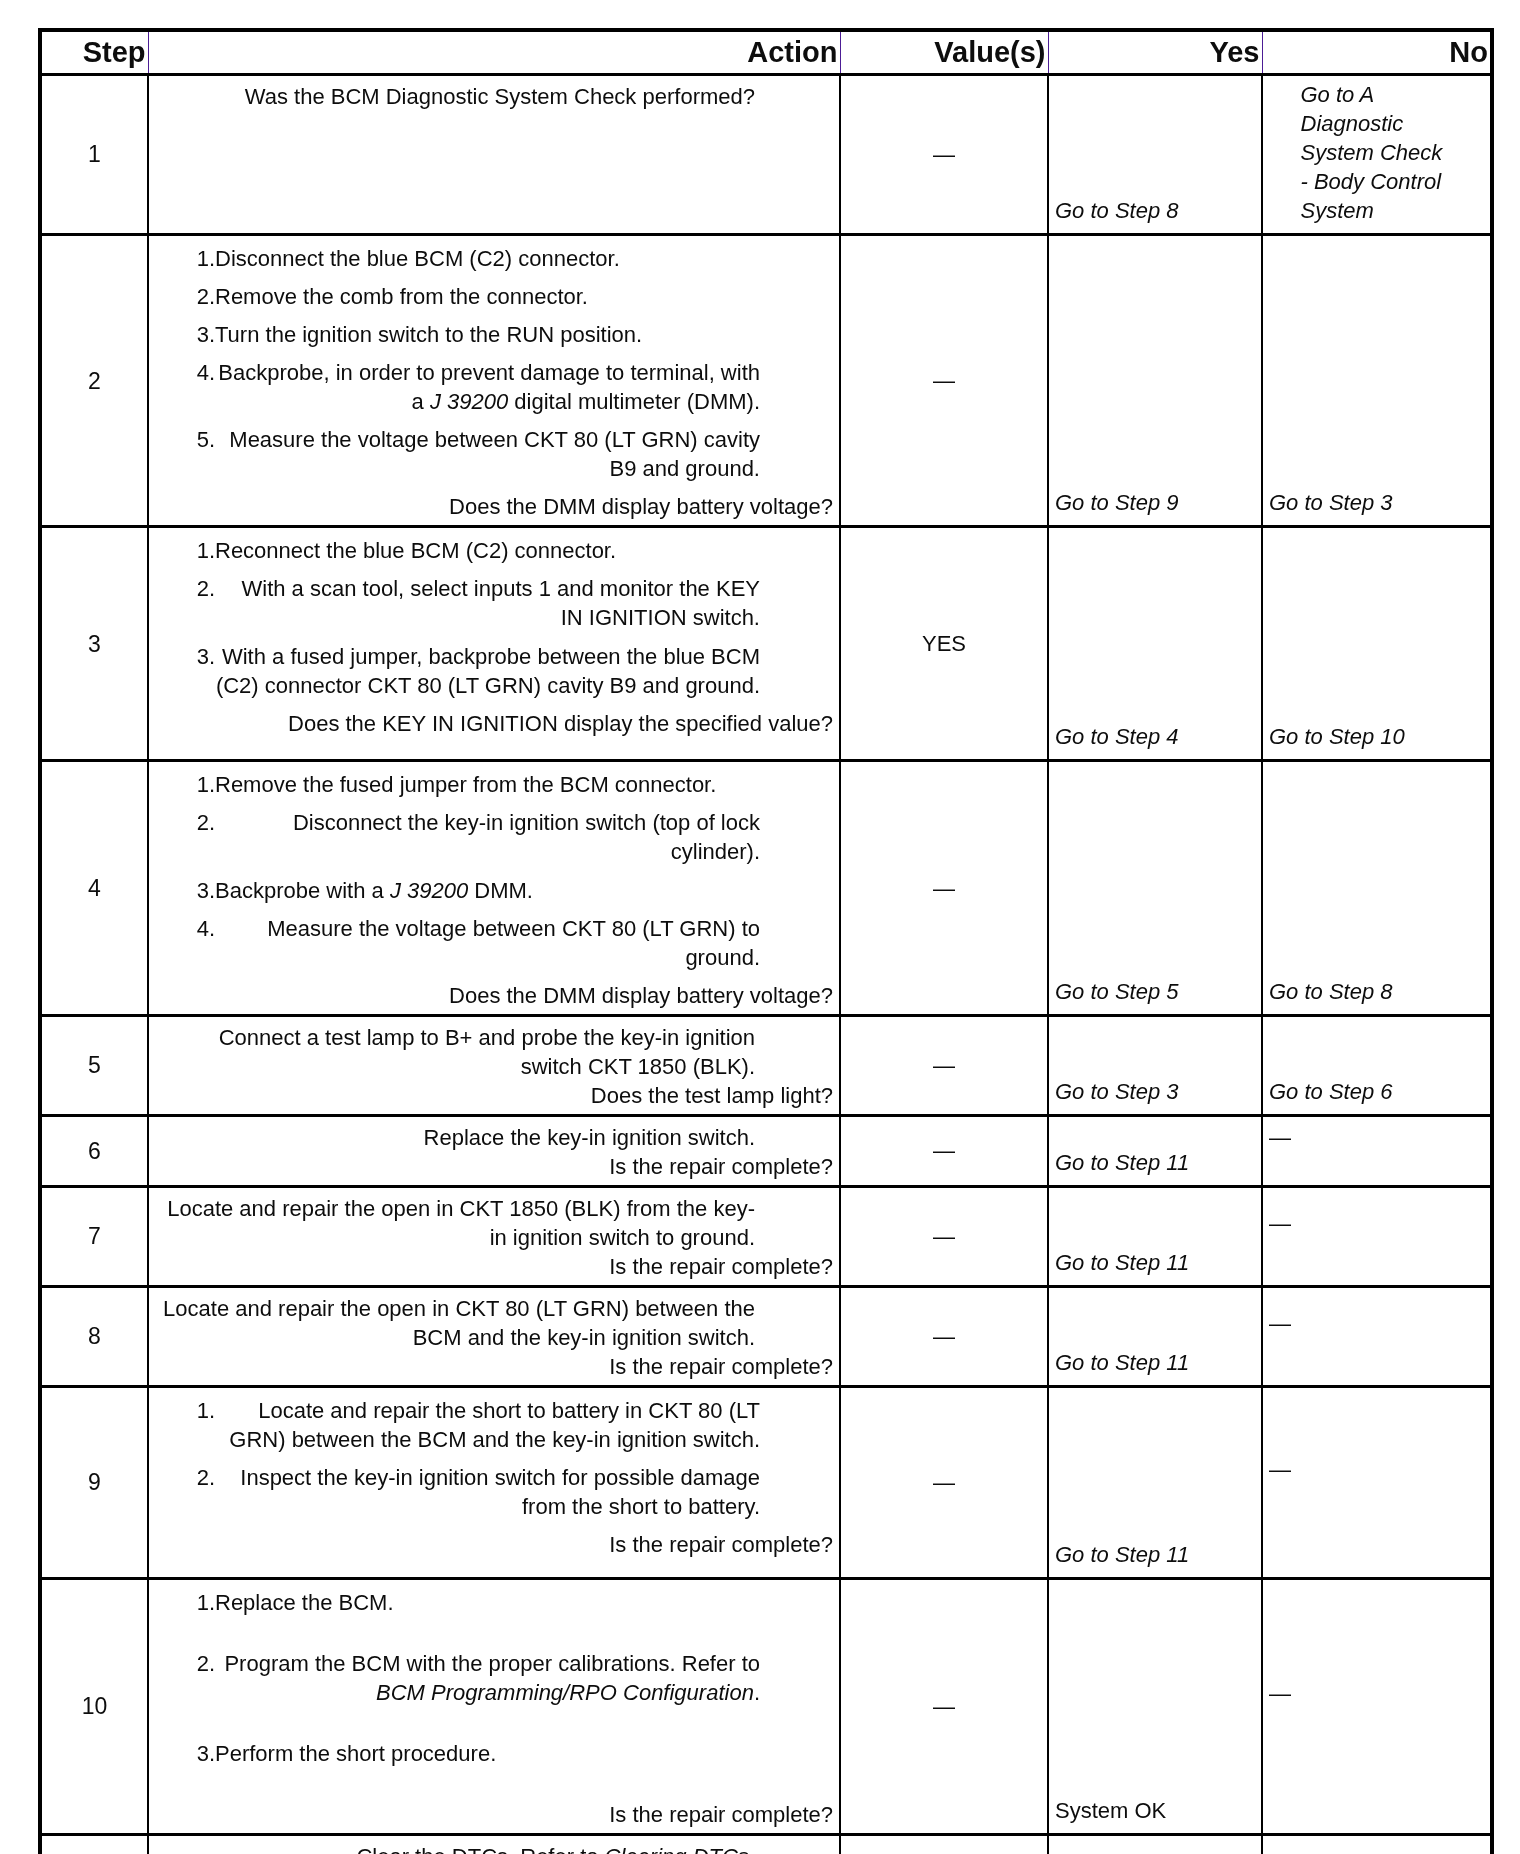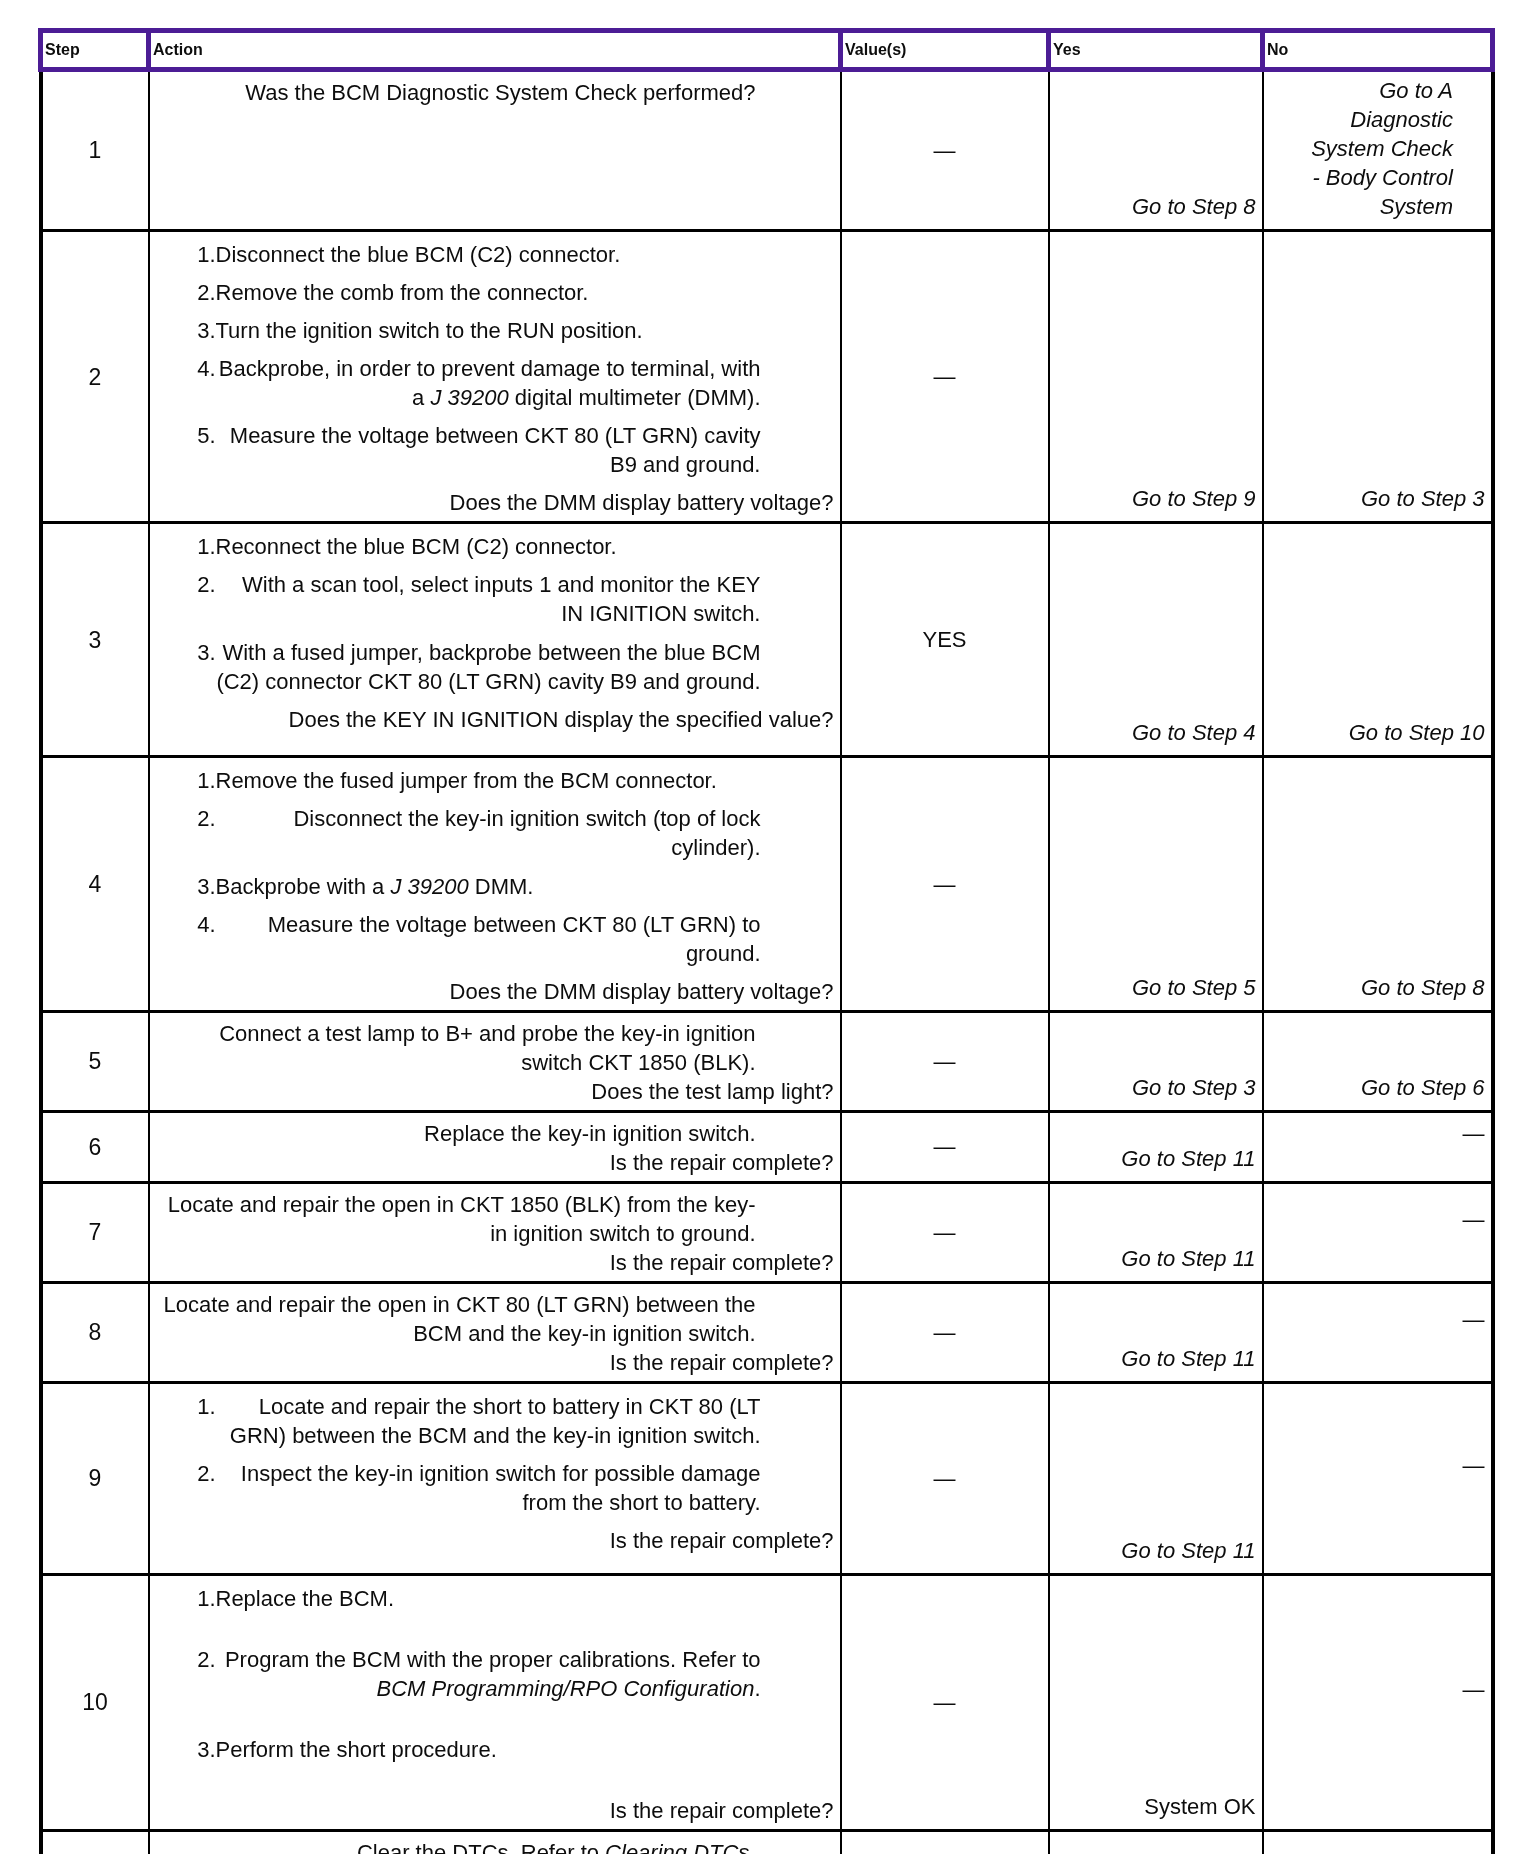--- a/index.html
+++ b/index.html
@@ -24,24 +24,24 @@
     border: 4px solid #000;
     font-size: 22px;
   }
   col.c-step  { width: 108px; }
   col.c-action{ width: 692px; }
   col.c-value { width: 208px; }
   col.c-yes   { width: 214px; }
   col.c-no    { width: 230px; }
 
   th {
-    border: 5px solid #4c1d95;
-    font-size: 16px;
+    border: 1px solid #4c1d95;
+    font-size: 29px;
     font-weight: bold;
-    text-align: left;
+    text-align: right;
     padding: 4px 2px;
     height: 26px;
     vertical-align: middle;
   }
   td {
     border-left: 2px solid #000;
     border-right: 2px solid #000;
     border-top: 3px solid #000;
     border-bottom: 3px solid #000;
     padding: 4px 6px;
@@ -79,21 +79,21 @@
   }
   .item .txt { max-width: 545px; }
   tr[data-step="10"] .item { margin-bottom: 32px; }
   .question { margin-top: 0; }
 
   td.value-cell {
     text-align: center;
     vertical-align: middle;
   }
   td.yes-cell, td.no-cell {
-    text-align: right;
+    text-align: left;
     vertical-align: bottom;
     padding-bottom: 8px;
   }
   td.yes-cell.is-dash, td.no-cell.is-dash {
     vertical-align: middle;
     padding-bottom: 30px;
   }
   td.result i, td.result em { font-style: italic; }
   tr[data-step="1"] td.no-cell .cell-text {
     display: block;

